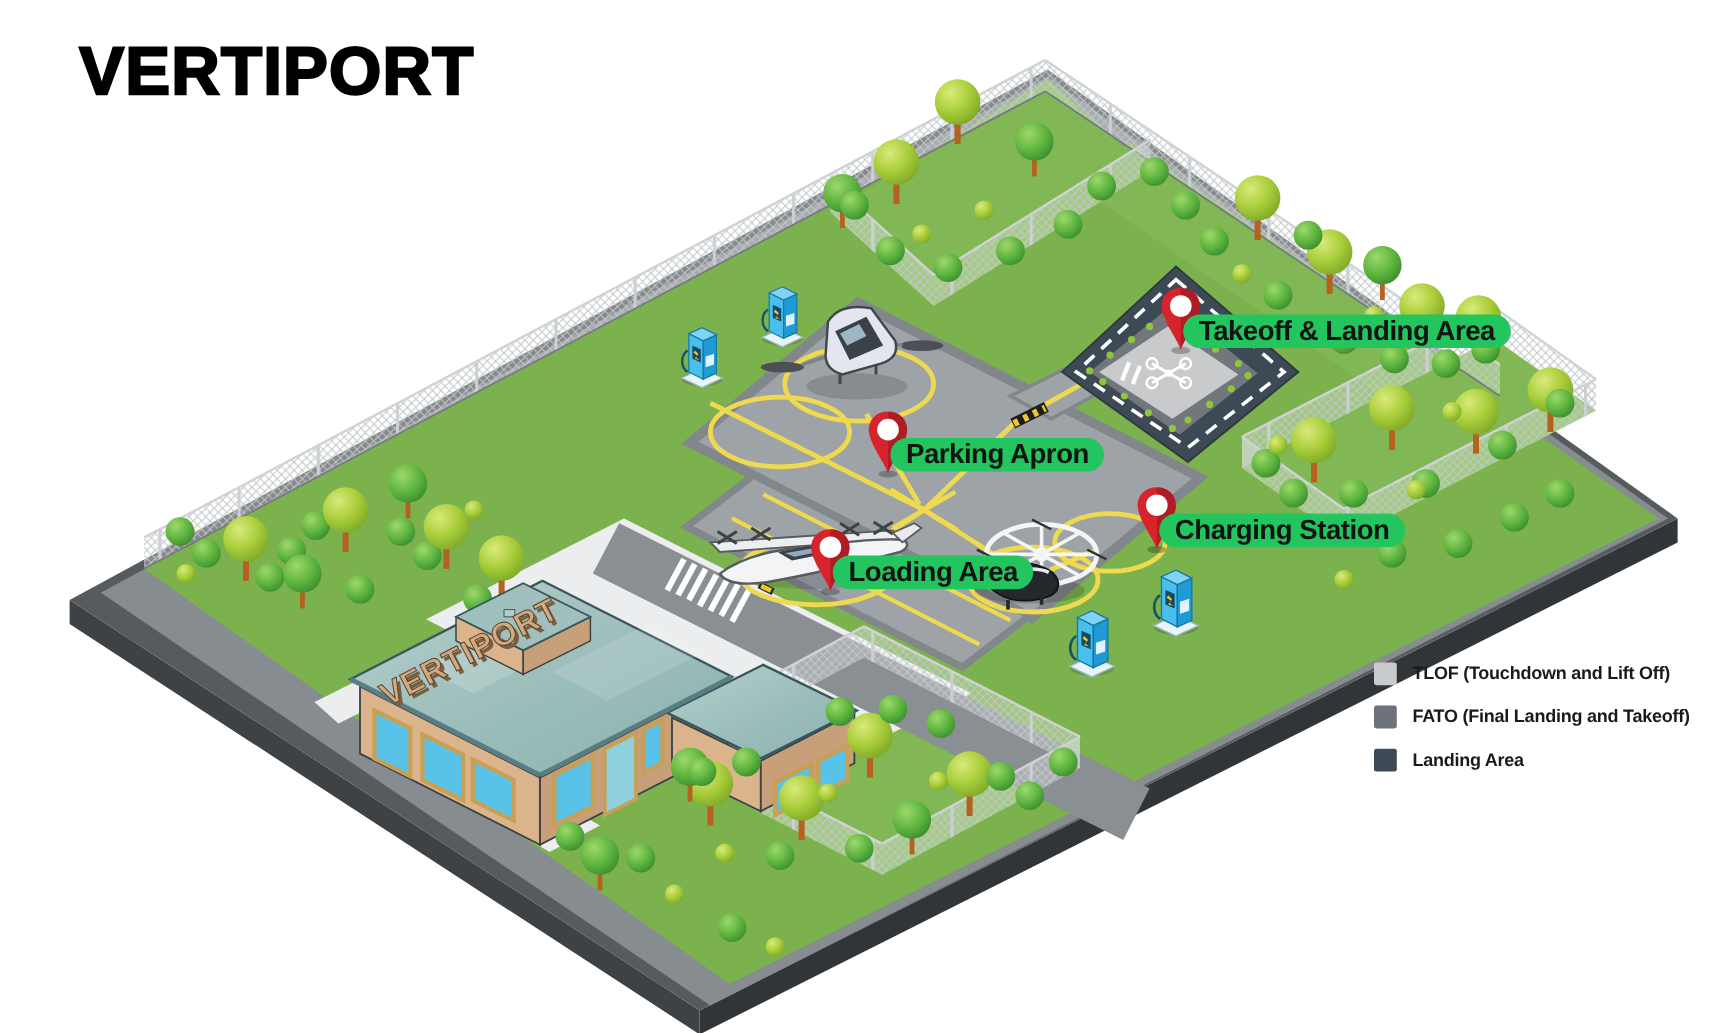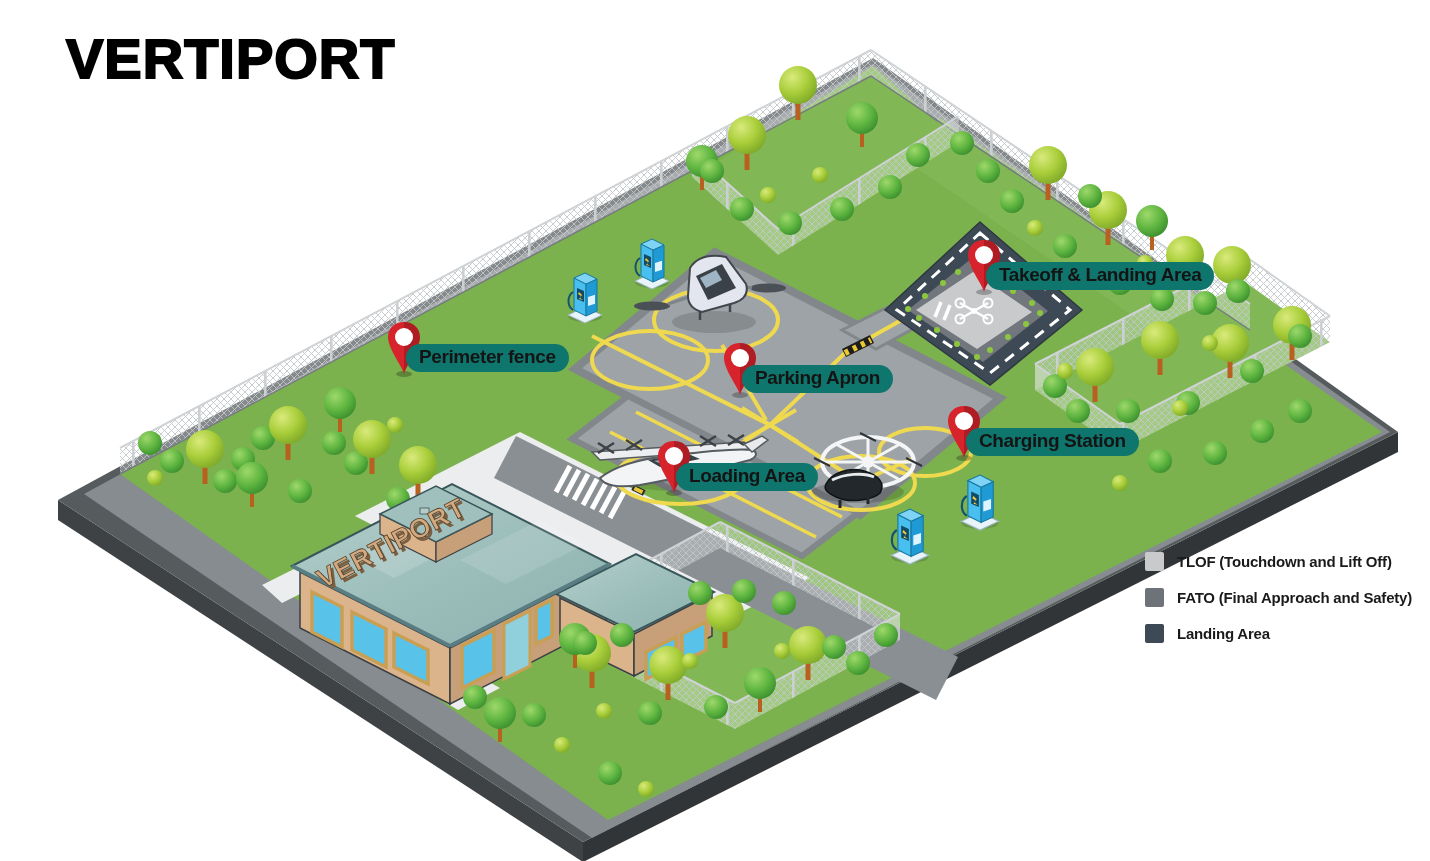--- a/index.html
+++ b/index.html
@@ -3,22 +3,22 @@
 <meta charset="utf-8">
 <style>
   html,body{margin:0;padding:0;background:#ffffff;}
   .stage{position:relative;width:1430px;height:861px;background:#fff;overflow:hidden;
          font-family:"Liberation Sans",sans-serif;}
   .scene{position:absolute;left:0;top:0;}
   .title{position:absolute;left:66px;top:26px;margin:0;font-size:56px;font-weight:700;
          color:#000;letter-spacing:1px;-webkit-text-stroke:2px #000;}
   .marker{position:absolute;width:260px;height:80px;pointer-events:none;}
   .marker svg.pin{position:absolute;left:0;top:0;}
-  .marker .pill{position:absolute;left:22px;top:24px;background:#0f766e;color:#141414;
-        font-weight:700;font-size:19px;letter-spacing:-0.4px;white-space:nowrap;
+  .marker .pill{position:absolute;left:22px;top:24px;background:#22c55e;color:#141414;
+        font-weight:700;font-size:23px;letter-spacing:-0.4px;white-space:nowrap;
         padding:2px 13px 4px 13px;border-radius:15px;line-height:22px;}
   .legend{position:absolute;left:1145px;top:551px;display:flex;flex-direction:column;gap:16px;}
   .legend-row{display:flex;align-items:center;height:20px;}
   .swatch{width:19px;height:19px;border-radius:2px;flex:0 0 19px;}
   .legend-text{margin-left:13px;font-size:15px;font-weight:700;color:#1a1a1a;letter-spacing:-0.2px;}
 </style>
 </head>
 <body>
 
 <div class="stage">
@@ -449,29 +449,20 @@
     <path d="M826,484 C832,472 850,467 864,471 C878,475 886,483 880,493 C872,501 848,503 836,497
              C828,493 823,490 826,484 Z" fill="#23282d" stroke="#101316" stroke-width="1.5"></path>
     <path d="M832,480 C844,474 864,472 874,477" fill="none" stroke="#e8eaec" stroke-width="3"></path>
     <line x1="840" y1="500" x2="840" y2="508" stroke="#23282d" stroke-width="3"></line>
     <line x1="868" y1="496" x2="868" y2="504" stroke="#23282d" stroke-width="3"></line>
   </g>
 </svg>
 
 <h1 class="title">VERTIPORT</h1>
 
-<div class="marker" style="left:384px;top:320px">
-  <svg class="pin" width="40" height="58">
-    <ellipse cx="20" cy="54" rx="8" ry="3" fill="rgba(0,0,0,0.25)"></ellipse>
-    <path d="M20,54 C19,47 4,29 4,17 C4,8 11,2 20,2 C29,2 36,8 36,17 C36,29 21,47 20,54 Z" fill="#d7232b"></path>
-    <path d="M20,54 C21,47 36,29 36,17 C36,8 29,2 20,2 L20,54 Z" fill="rgba(0,0,0,0.18)"></path>
-    <circle cx="20" cy="17" r="9" fill="#ffffff"></circle>
-  </svg>
-  <span class="pill">Perimeter fence</span>
-</div>
 
 <div class="marker" style="left:964px;top:238px">
   <svg class="pin" width="40" height="58">
     <ellipse cx="20" cy="54" rx="8" ry="3" fill="rgba(0,0,0,0.25)"></ellipse>
     <path d="M20,54 C19,47 4,29 4,17 C4,8 11,2 20,2 C29,2 36,8 36,17 C36,29 21,47 20,54 Z" fill="#d7232b"></path>
     <path d="M20,54 C21,47 36,29 36,17 C36,8 29,2 20,2 L20,54 Z" fill="rgba(0,0,0,0.18)"></path>
     <circle cx="20" cy="17" r="9" fill="#ffffff"></circle>
   </svg>
   <span class="pill">Takeoff &amp; Landing Area</span>
 </div>
@@ -489,38 +480,38 @@
 <div class="marker" style="left:944px;top:404px">
   <svg class="pin" width="40" height="58">
     <ellipse cx="20" cy="54" rx="8" ry="3" fill="rgba(0,0,0,0.25)"></ellipse>
     <path d="M20,54 C19,47 4,29 4,17 C4,8 11,2 20,2 C29,2 36,8 36,17 C36,29 21,47 20,54 Z" fill="#d7232b"></path>
     <path d="M20,54 C21,47 36,29 36,17 C36,8 29,2 20,2 L20,54 Z" fill="rgba(0,0,0,0.18)"></path>
     <circle cx="20" cy="17" r="9" fill="#ffffff"></circle>
   </svg>
   <span class="pill">Charging Station</span>
 </div>
 
-<div class="marker" style="left:654px;top:439px">
+<div class="marker" style="left:672px;top:439px">
   <svg class="pin" width="40" height="58">
     <ellipse cx="20" cy="54" rx="8" ry="3" fill="rgba(0,0,0,0.25)"></ellipse>
     <path d="M20,54 C19,47 4,29 4,17 C4,8 11,2 20,2 C29,2 36,8 36,17 C36,29 21,47 20,54 Z" fill="#d7232b"></path>
     <path d="M20,54 C21,47 36,29 36,17 C36,8 29,2 20,2 L20,54 Z" fill="rgba(0,0,0,0.18)"></path>
     <circle cx="20" cy="17" r="9" fill="#ffffff"></circle>
   </svg>
   <span class="pill">Loading Area</span>
 </div>
 
 <div class="legend">
   <div class="legend-row">
     <span class="swatch" style="background: rgb(201, 202, 203);"></span>
     <span class="legend-text">TLOF (Touchdown and Lift Off)</span>
   </div>
   <div class="legend-row">
     <span class="swatch" style="background: rgb(110, 115, 121);"></span>
-    <span class="legend-text">FATO (Final Approach and Safety)</span>
+    <span class="legend-text">FATO (Final Landing and Takeoff)</span>
   </div>
   <div class="legend-row">
     <span class="swatch" style="background: rgb(61, 74, 85);"></span>
     <span class="legend-text">Landing Area</span>
   </div>
 </div>
 
 </div>
 
 </body></html>

